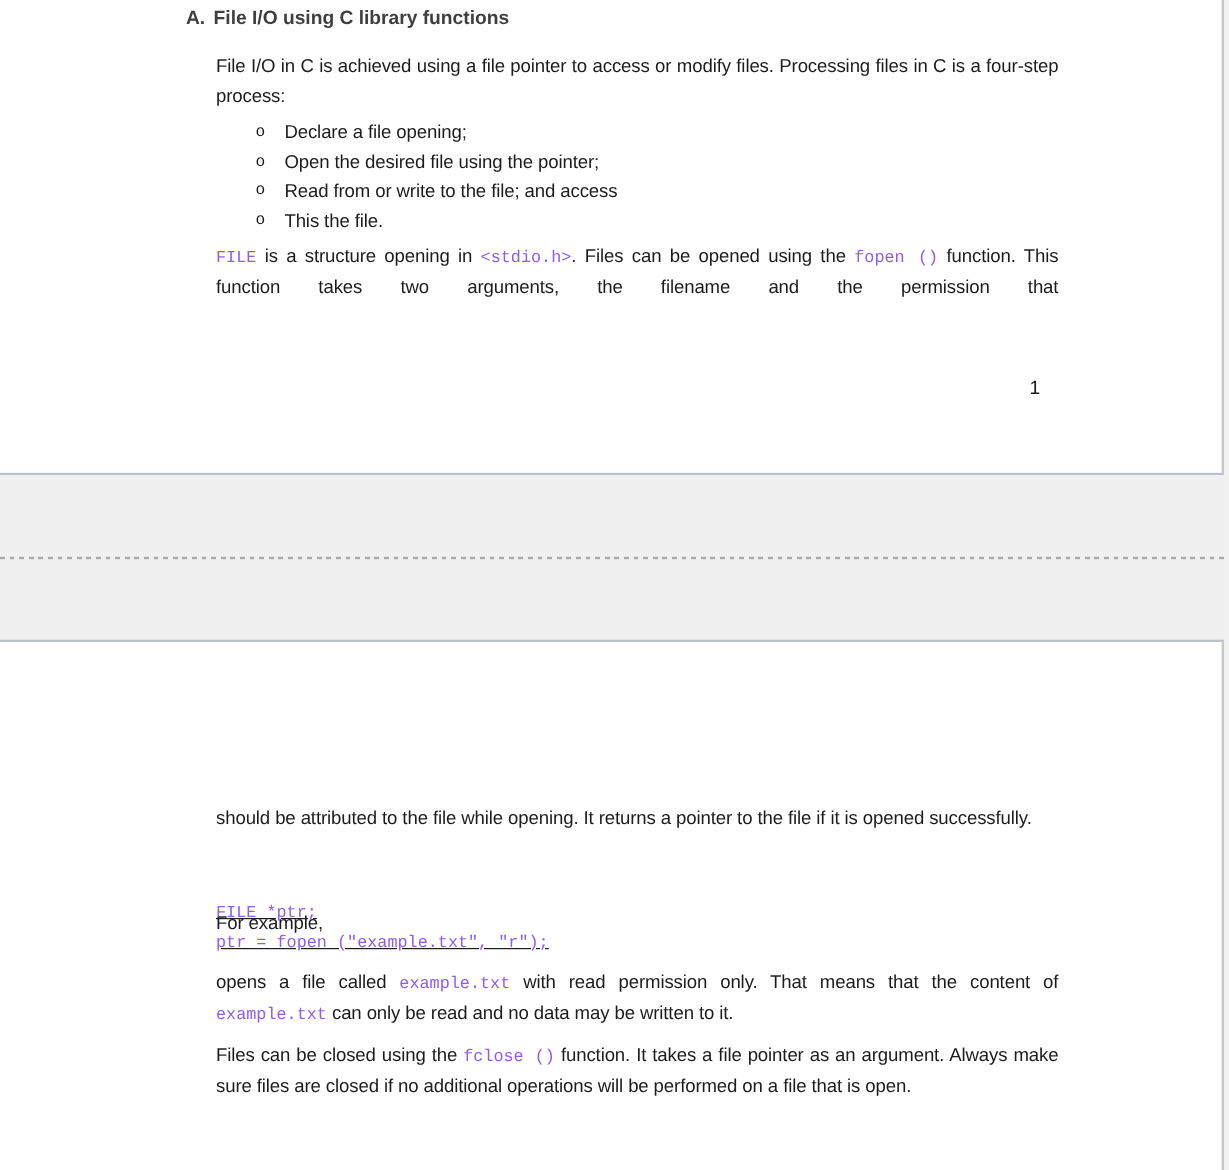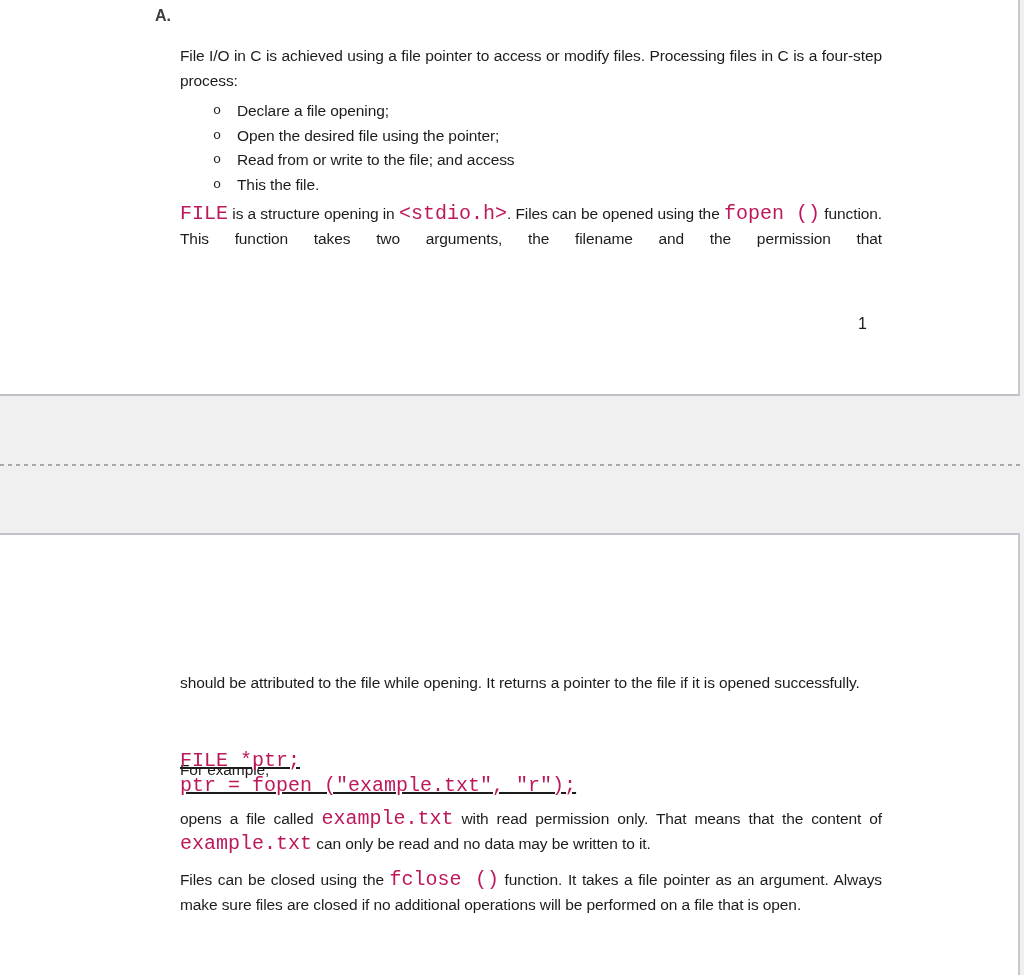--- a/index.html
+++ b/index.html
@@ -77,22 +77,22 @@
   .bullet-marker {
     flex: 0 0 24px;
     margin-left: 33px;
     font-family: "Liberation Mono", monospace;
     font-size: 13.5px;
     line-height: 24.5px;
     color: #1c1c1c;
   }
   .code, .code-line {
     font-family: "Liberation Mono", monospace;
-    font-size: 20px;
-    color: #be185d;
+    font-size: 14px;
+    color: #8b5cf6;
     letter-spacing: 0;
   }
   .code-block { left: 180px; width: 760px; }
   .code-line { line-height: 24.5px; white-space: pre; }
   .page-number {
     left: 858px;
     top: 312px;
     font-size: 16px;
     line-height: 24px;
     color: #1c1c1c;
@@ -100,20 +100,21 @@
 </style>
 </head>
 <body>
 
 <div class="viewport">
 
   <div class="page page1">
 
     <div class="abs heading-row">
       <span class="heading-label">A.</span>
+      <span>File I/O using C library functions</span>
     </div>
 
     <div class="abs body-par" style="top:44px;">File I/O in C is achieved using a file pointer to access or modify files. Processing files in C is a four-step process:</div>
 
     <div class="abs bullet-list" style="top:99px;">
       <div class="bullet-row">
         <span class="bullet-marker">o</span>
         <span>Declare a file opening;</span>
       </div>
       <div class="bullet-row">

